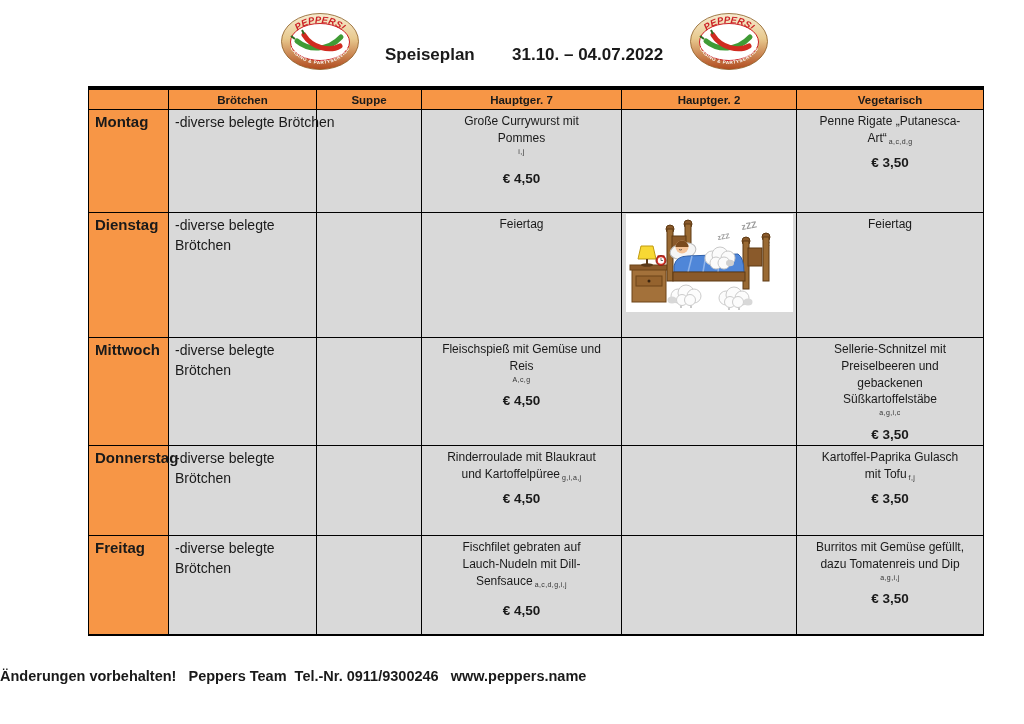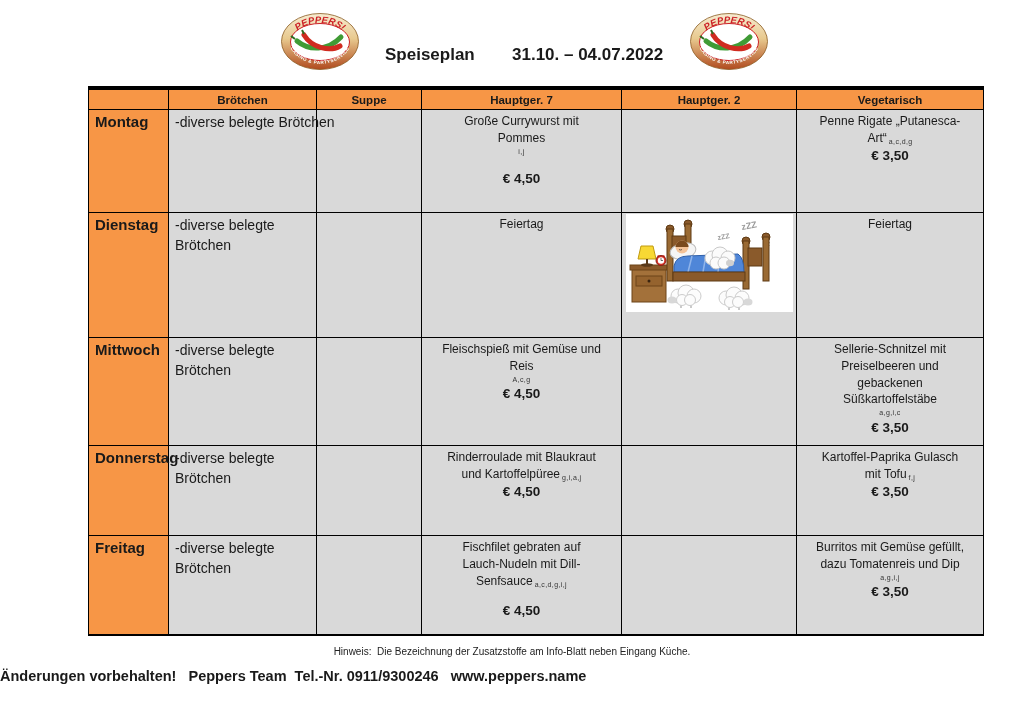--- a/index.html
+++ b/index.html
@@ -33,21 +33,21 @@
   td.day  { background:#F79646; font-weight:bold; font-size:15px; padding:3px 2px 0 6px; }
   td.gray { background:#D9D9D9; }
   td.fruehstueck { font-size:14px; padding:3px 4px 0 6px; white-space:pre-line; line-height:1.4; }
   td.fruehstueck.oneline { white-space:pre; }
   td.menu-cell { text-align:center; padding:3px 4px 0; }
   td.clip { text-align:center; padding:1px 0 0; }
   .dish { font-size:12px; line-height:1.4; white-space:pre-line; }
   .dish .dish-text { white-space:pre-line; }
   .adds { font-size:7px; line-height:1.5; letter-spacing:0.4px; color:#333; }
   .adds-inline { font-size:7px; color:#333; letter-spacing:0.4px; vertical-align:-2px; padding-left:2px; }
-  .price { font-size:13.5px; font-weight:bold; margin-top:1px; }
+  .price { font-size:13.5px; font-weight:bold; margin-top:8px; }
   .price.gap { margin-top:14px; }
 
   
   .hint  { position:absolute; top:646px; left:0; width:100%; text-align:center;
            font-size:10px; white-space:pre; color:#222; }
   .finfo { position:absolute; top:668px; left:0; width:100%; 
            font-size:14.5px; font-weight:bold; white-space:pre; }
 </style>
 </head>
 <body>
@@ -287,16 +287,15 @@
           <div class="dish">Burritos mit Gemüse gefüllt,
 dazu Tomatenreis und Dip</div>
           <div class="adds">a,g,i,j</div>
           <div class="price">€ 3,50</div>
         </td>
       </tr>
 
     </tbody>
   </table>
 
-  <div class="hint">Hinweis:  Die Bezeichnung der Zusatzstoffe am Info-Blatt neben Eingang Küche.</div>
   <div class="finfo">Änderungen vorbehalten!   Peppers Team  Tel.-Nr. 0911/9300246   www.peppers.name</div>
 
 </div>
 
 </body></html>

